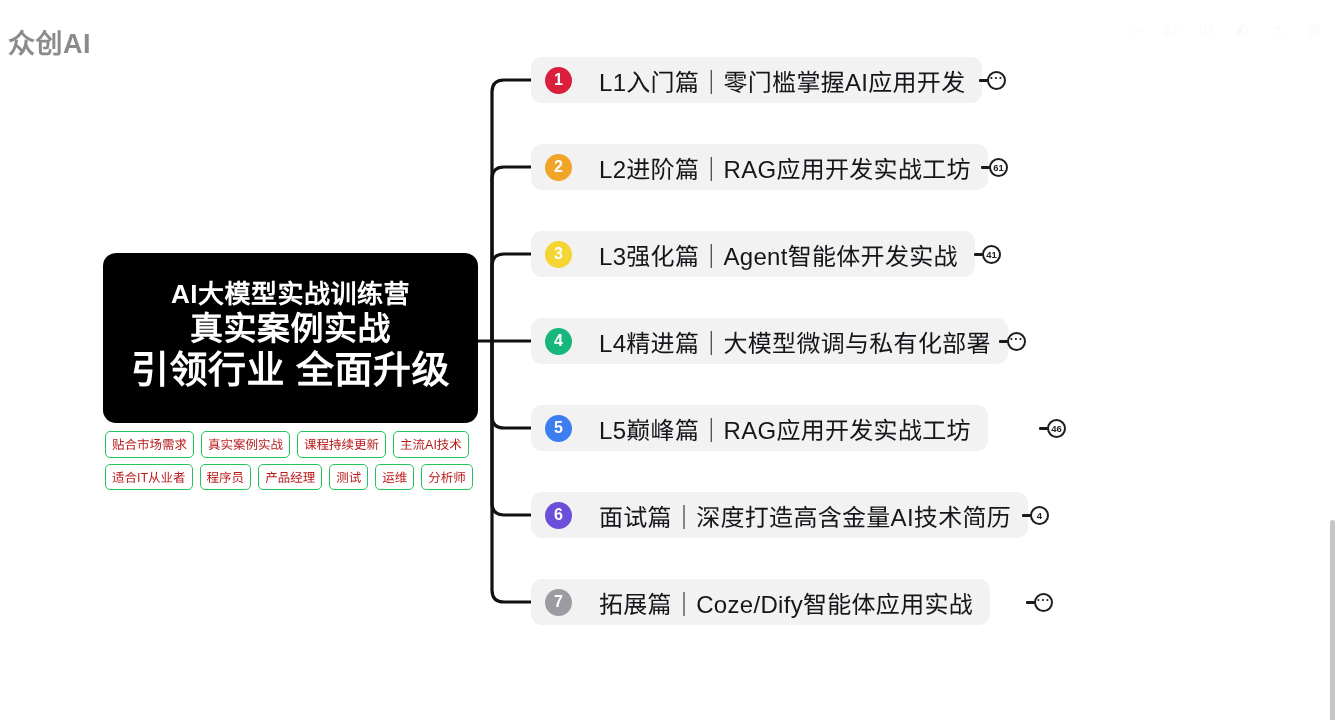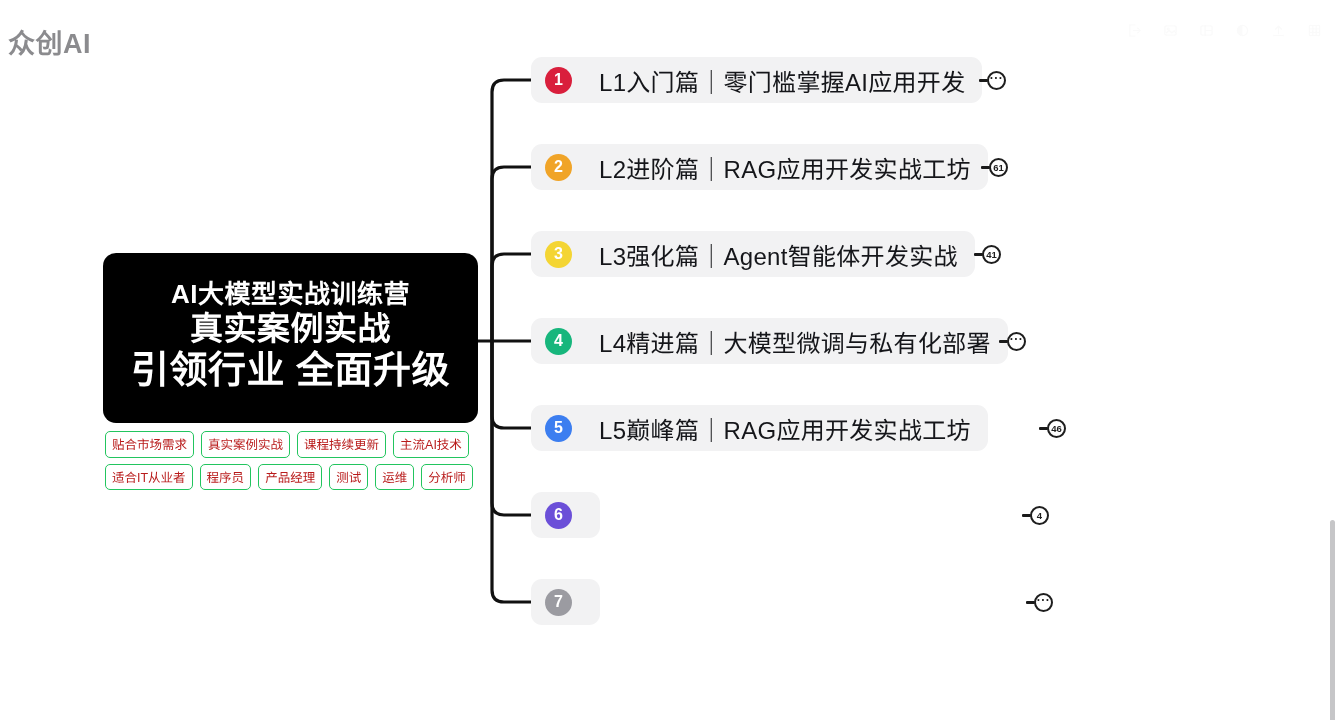--- a/index.html
+++ b/index.html
@@ -242,30 +242,32 @@
     </div>
     <div class="bubble" style="left:1039px;top:419px;">
       <div class="stub"></div>
       <div class="circle">46</div>
     </div>
 
     <div class="node" style="left:531px;top:492px;">
       <div class="node-badge" style="background:#6b4fd8">
           <span>6</span>
         </div>
+      <div class="node-text">面试篇｜深度打造高含金量AI技术简历</div>
     </div>
     <div class="bubble" style="left:1022px;top:506px;">
       <div class="stub"></div>
       <div class="circle">4</div>
     </div>
 
     <div class="node" style="left:531px;top:579px;">
       <div class="node-badge" style="background:#9b9ba1">
           <span>7</span>
         </div>
+      <div class="node-text">拓展篇｜Coze/Dify智能体应用实战</div>
     </div>
     <div class="bubble" style="left:1026px;top:593px;">
       <div class="stub"></div>
       <div class="circle dots">···</div>
     </div>
 
   </div>
 
   <div class="scrollbar-track">
     <div class="scrollbar-thumb"></div>

